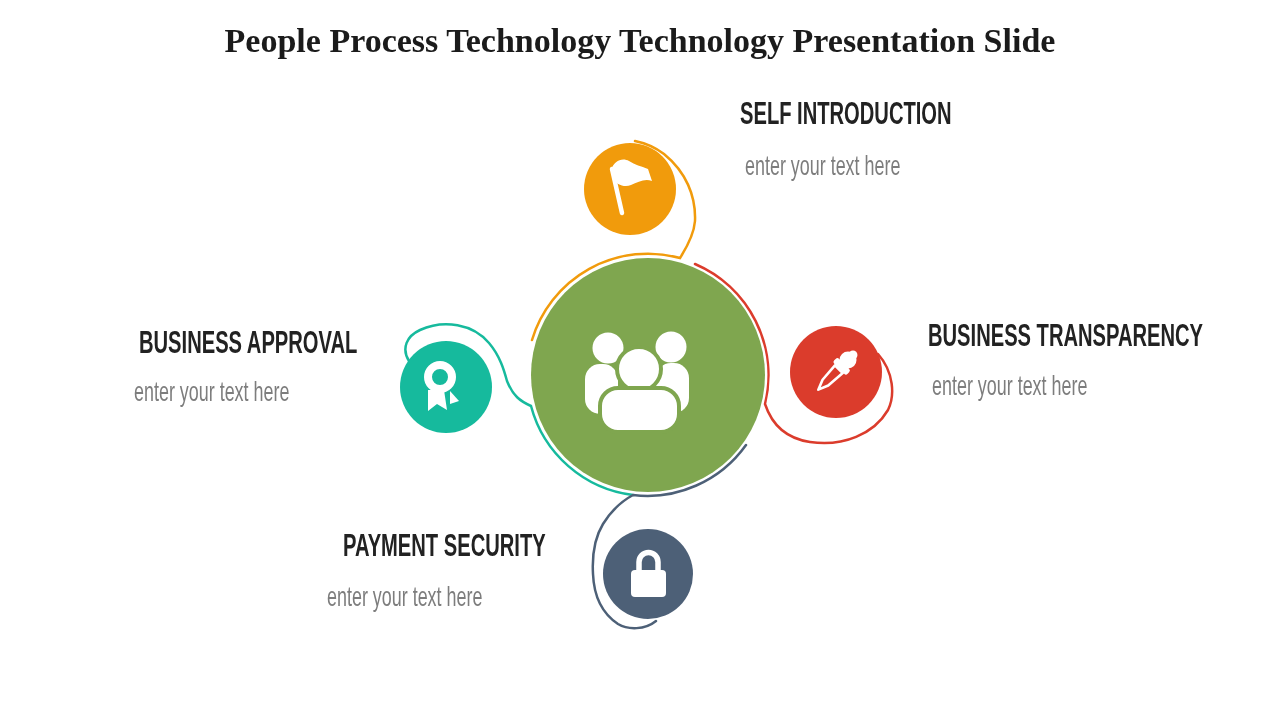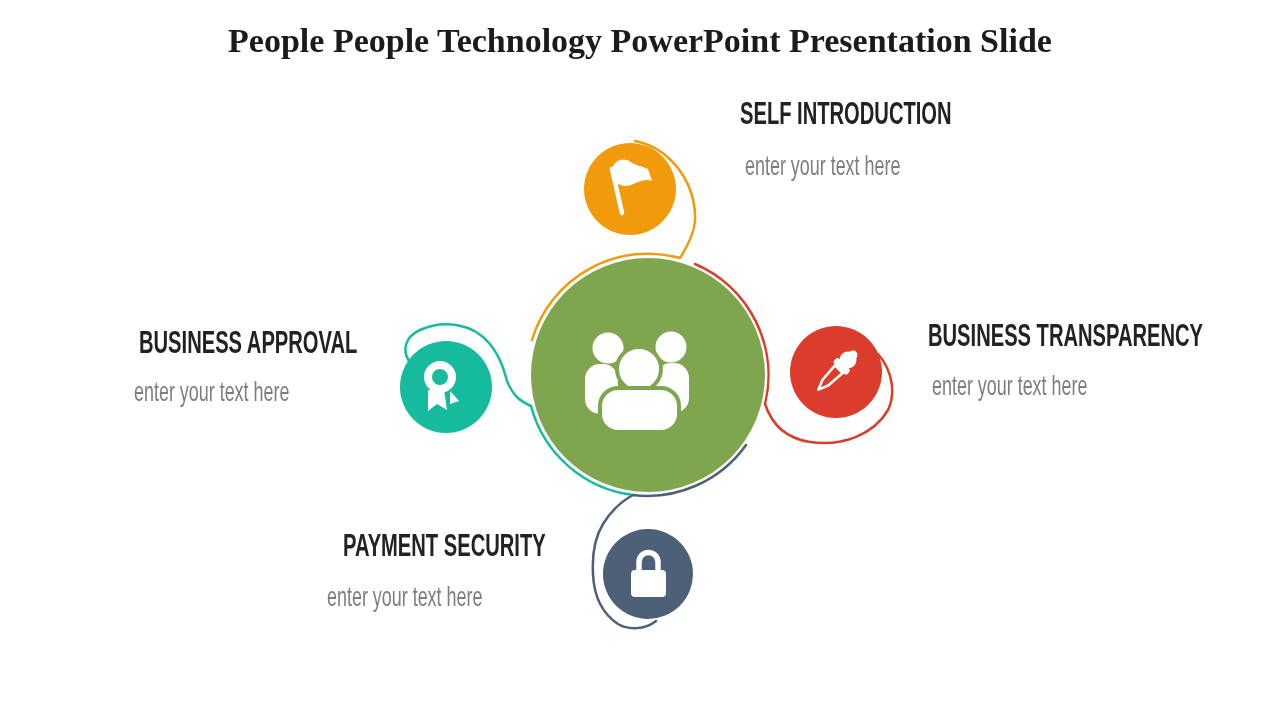--- a/index.html
+++ b/index.html
@@ -43,21 +43,21 @@
   .hd-appr{left:139px;top:327px;}
   .sub-appr{left:134px;top:378px;}
   .hd-pay{left:343px;top:530px;}
   .sub-pay{left:327px;top:583px;}
 </style>
 </head>
 <body>
 
 <div class="slide">
 
-  <div class="title">People People Technology PowerPoint Presentation Slide</div>
+  <div class="title">People Process Technology Technology Presentation Slide</div>
 
   <svg class="diagram-svg" width="1280" height="720" viewBox="0 0 1280 720">
 
     <path d="M 532,340 A 121,121 0 0 1 680,258
              C 687,247 694,234 695,221
              C 696,196 686,172 664,154
              C 656,148 645,143 635,141" fill="none" stroke-width="2.5" stroke-linecap="round" stroke="#F19B0C"></path>
 
     <path d="M 695,264 A 121,121 0 0 1 765,404
              C 771,422 783,438 810,442

